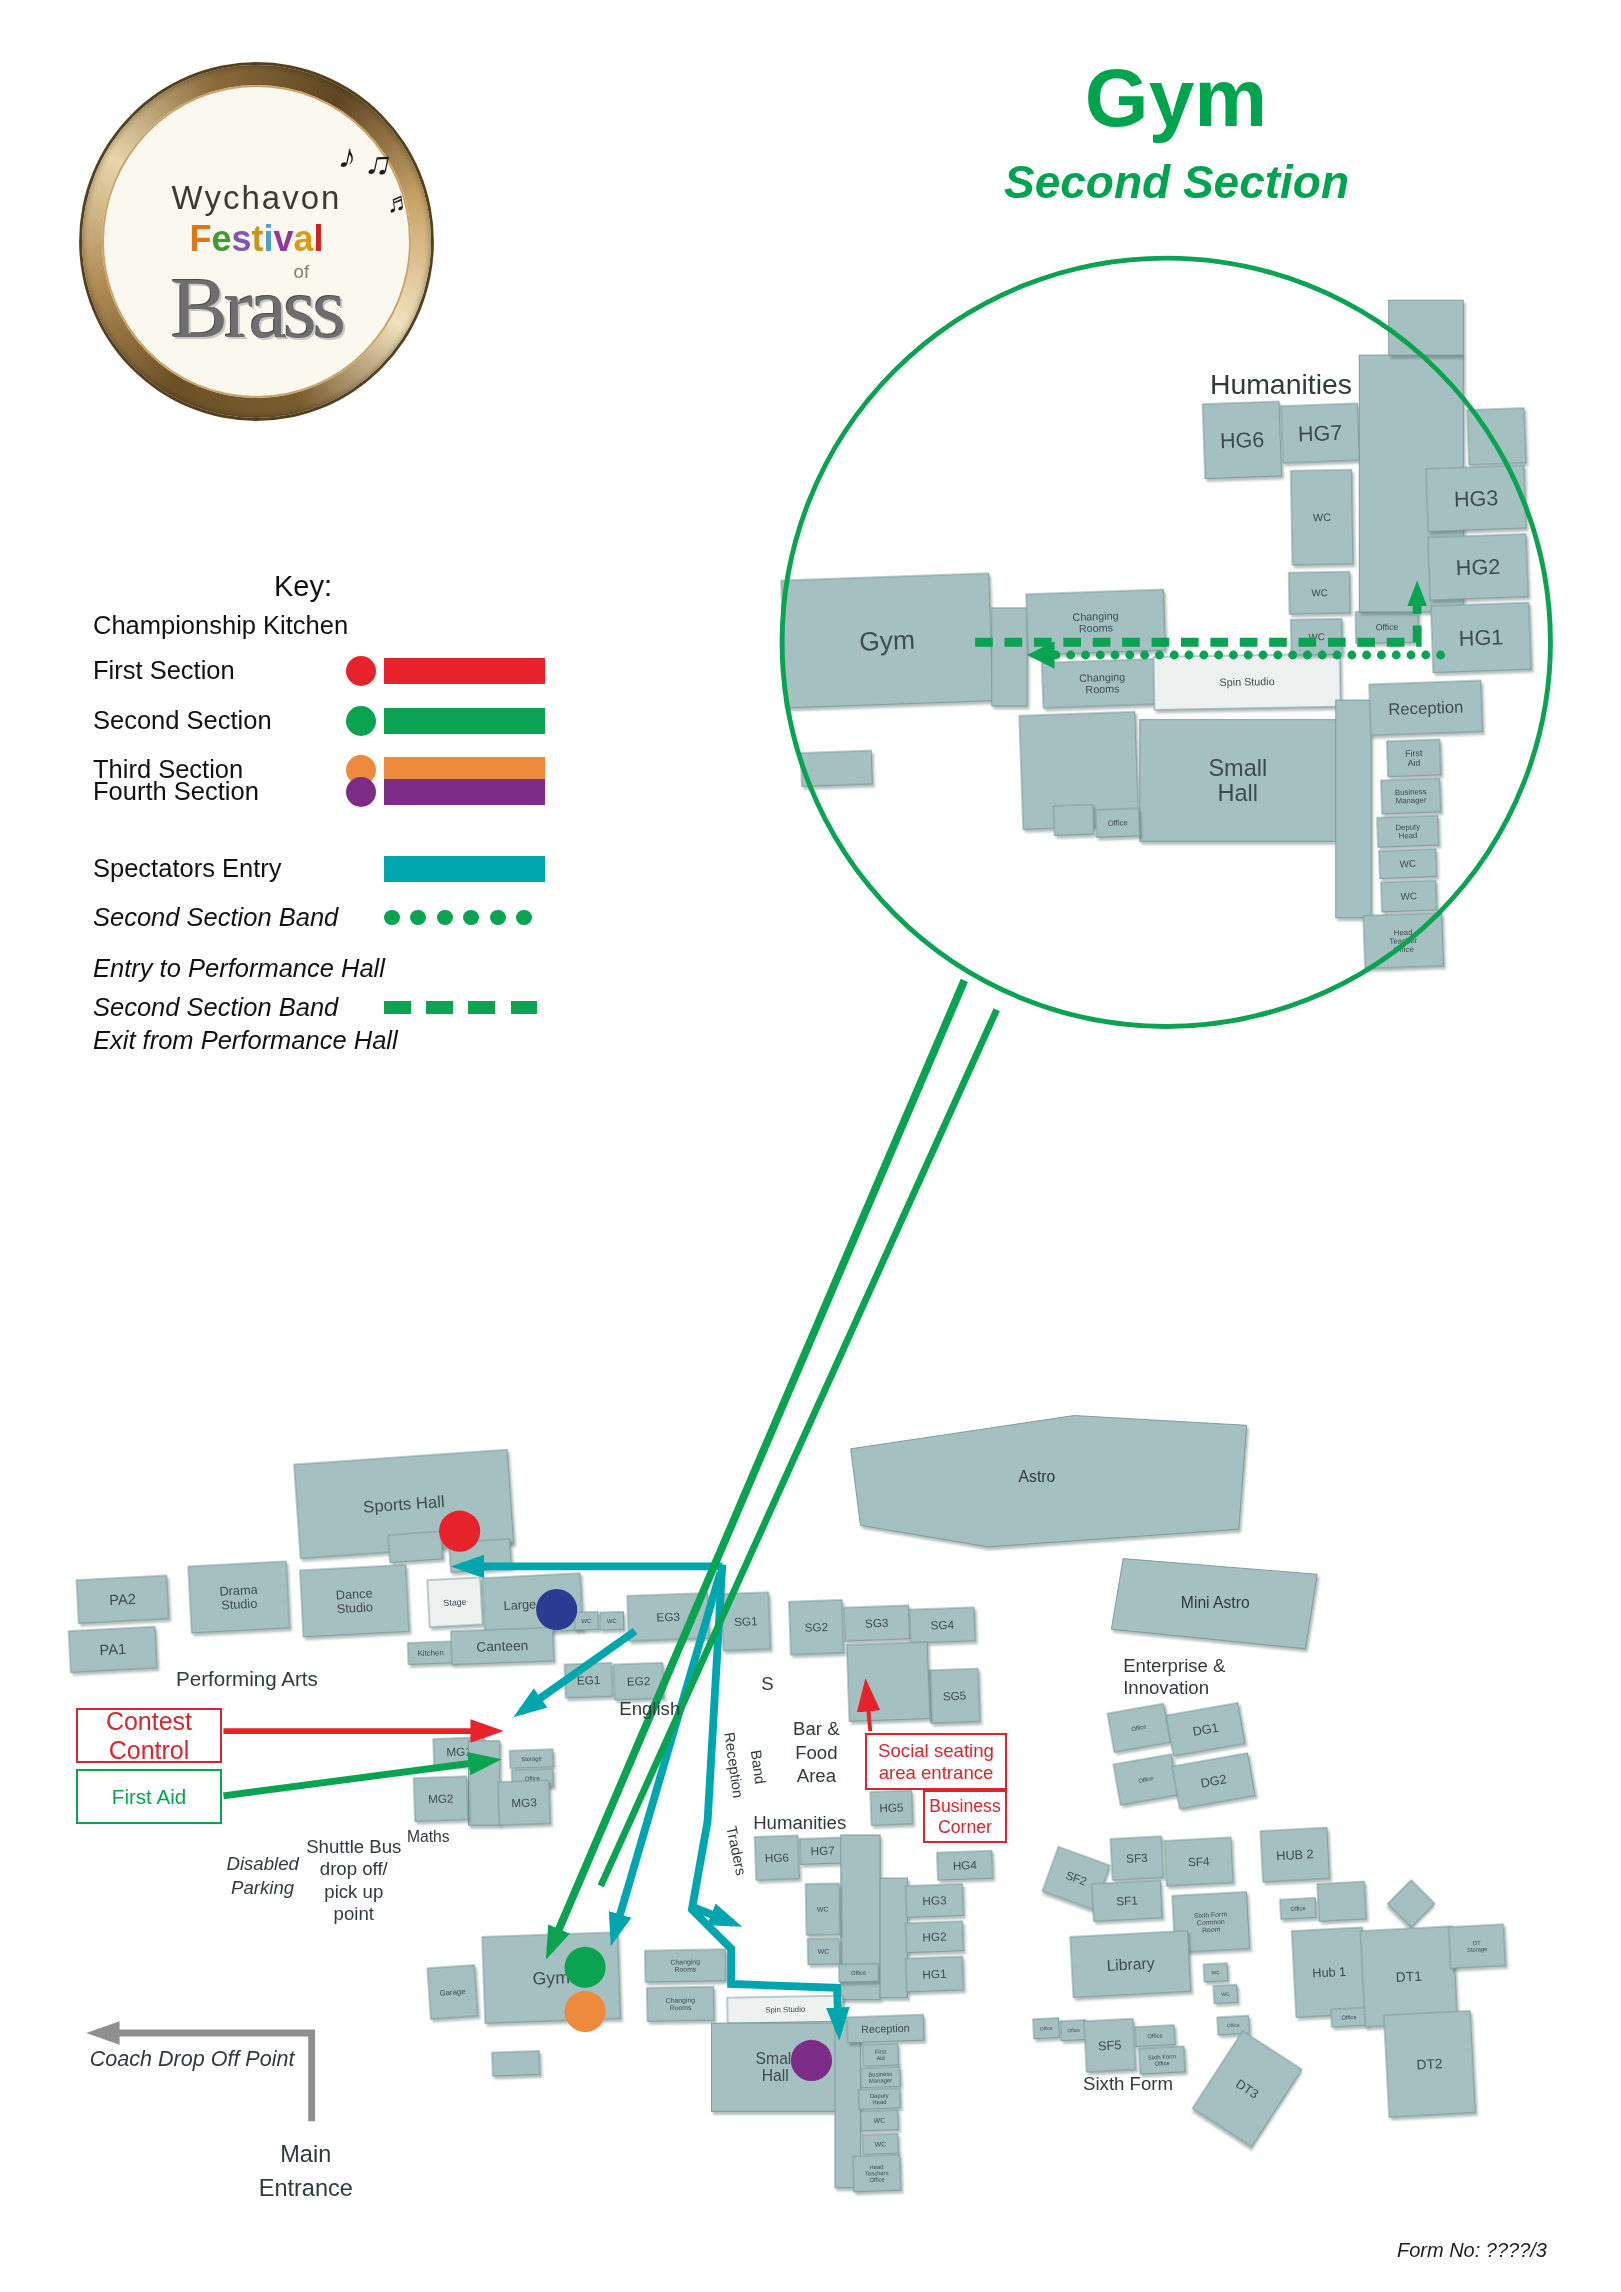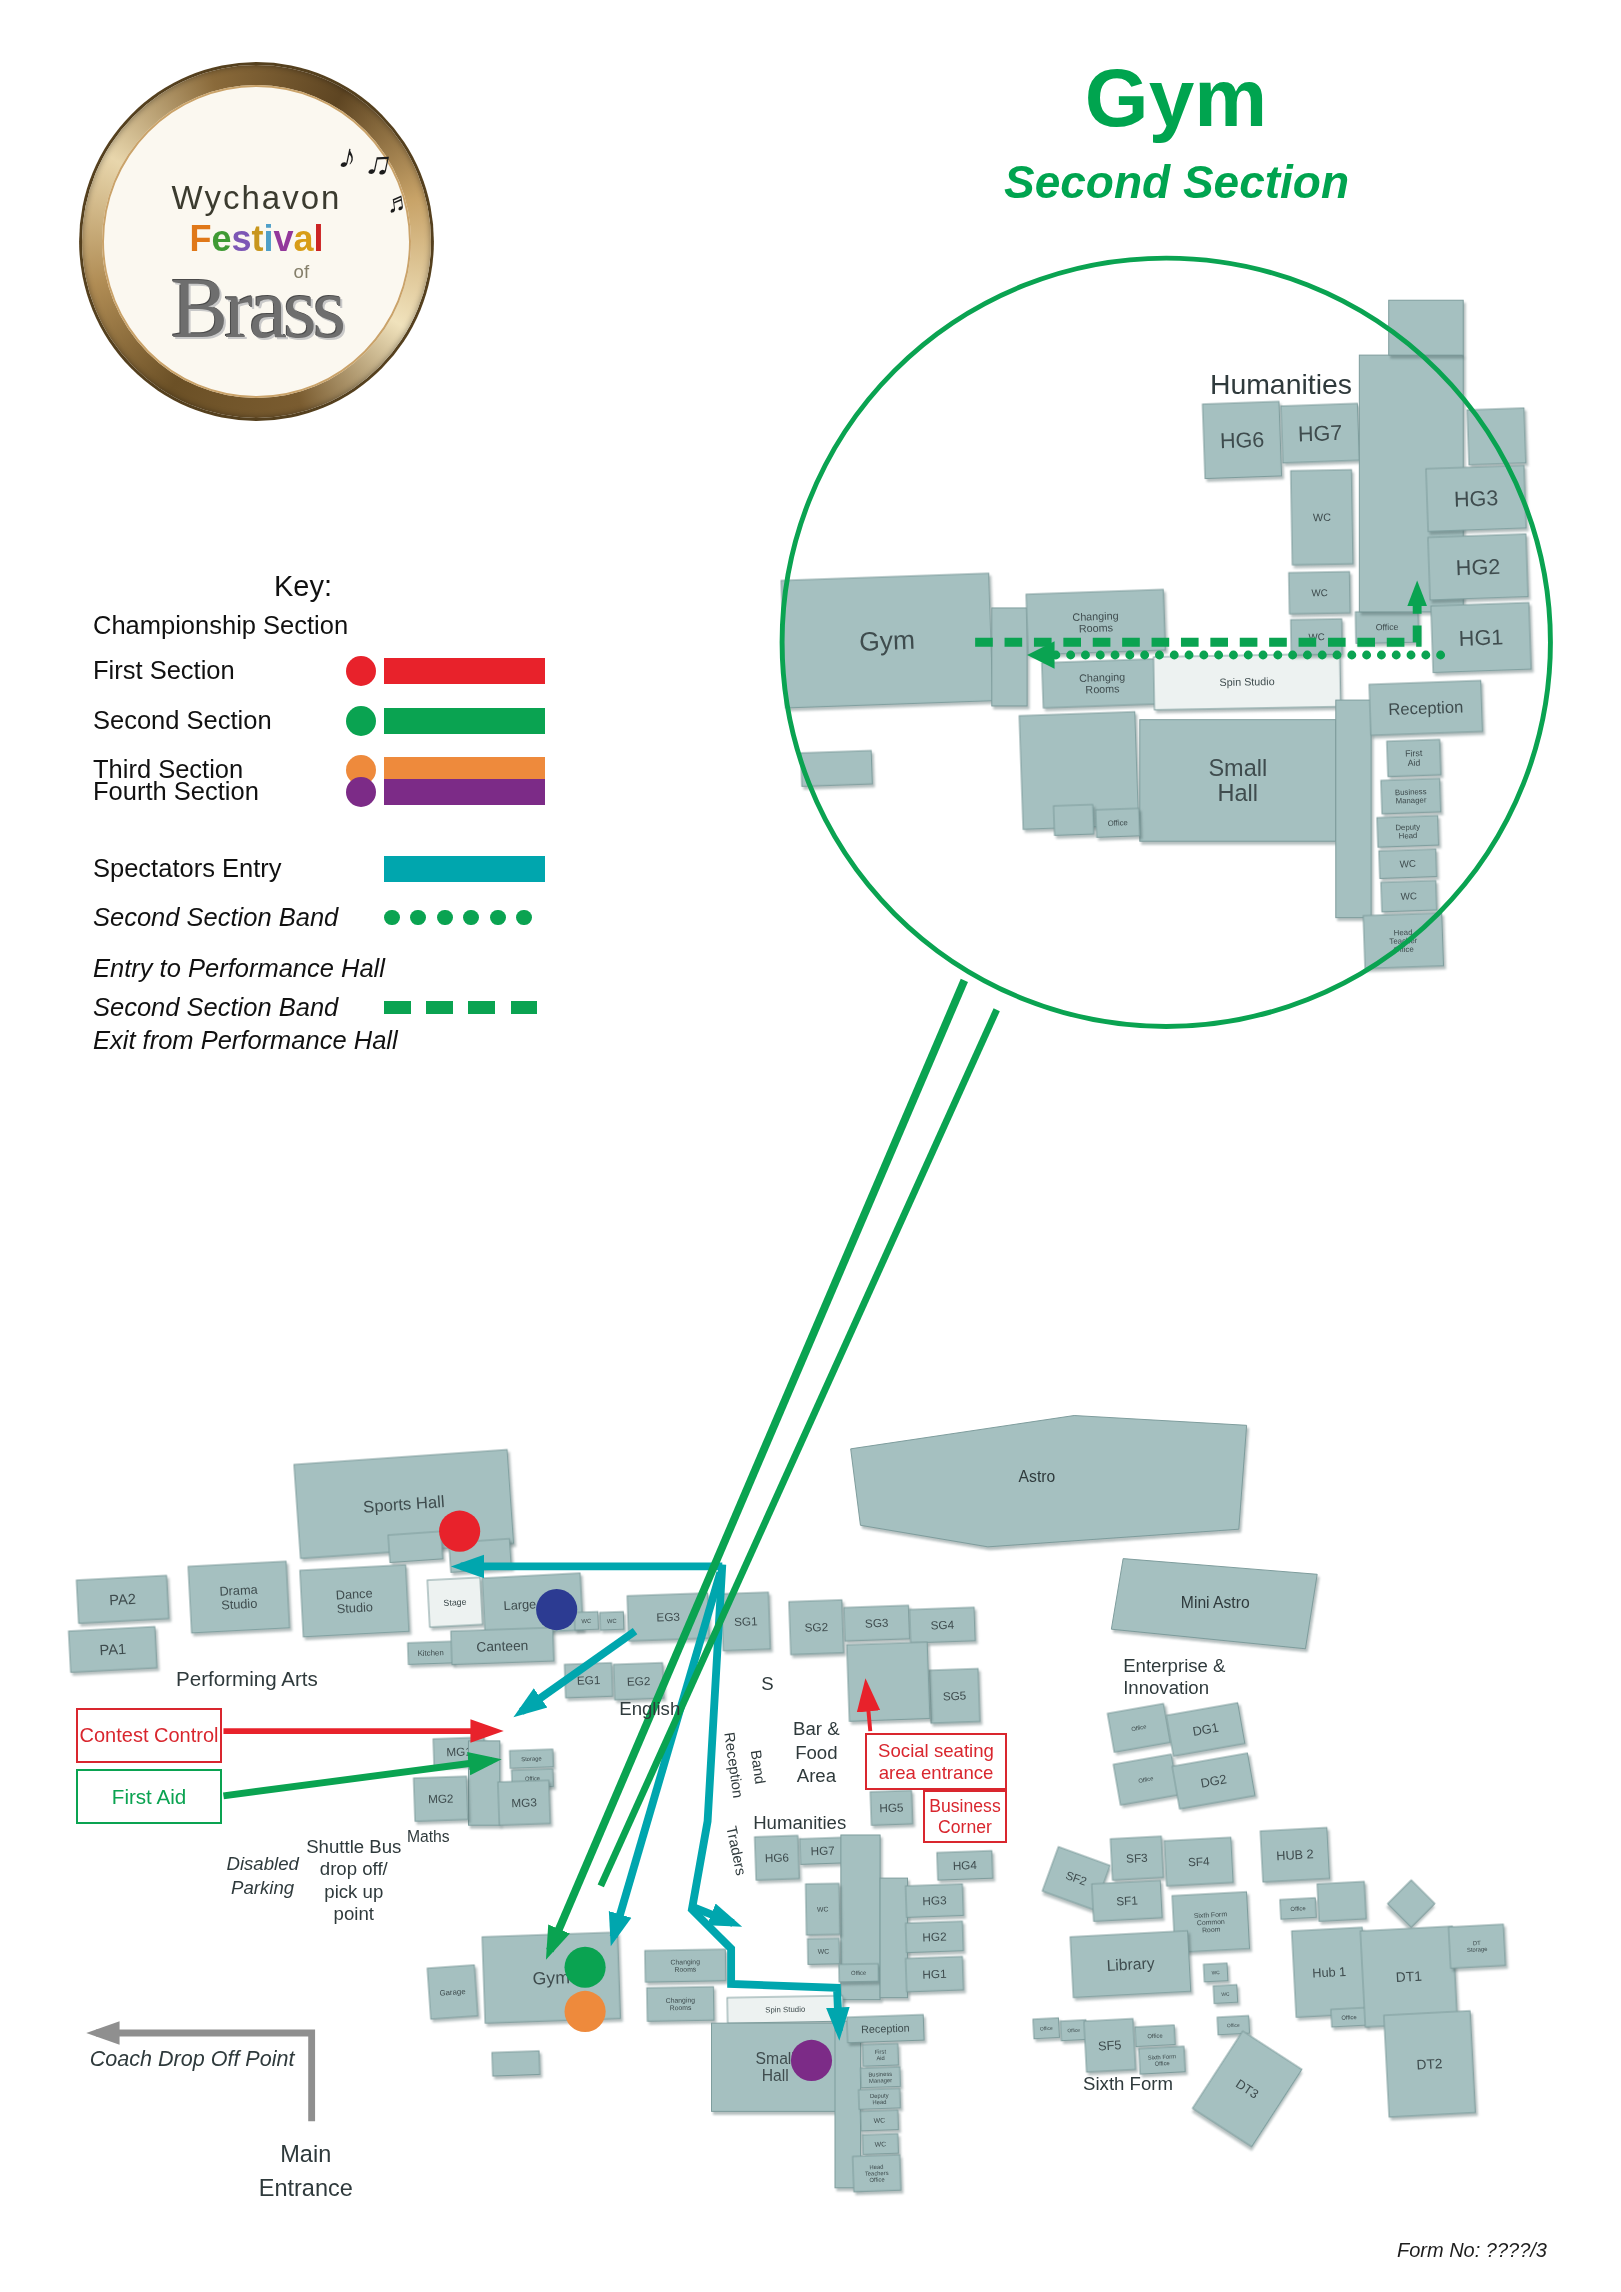--- a/index.html
+++ b/index.html
@@ -70,21 +70,21 @@
       <div class="logo-notes n2">♬</div>
     </div>
   </div>
 
   <div id="title">Gym</div>
   <div id="subtitle">Second Section</div>
 
   <div id="key-title">Key:</div>
   <div id="key">
       <div class="key-row" style="top: 610px;">
-        <span class="key-label">Championship Section</span>
+        <span class="key-label">Championship Kitchen</span>
       </div>
       <div class="key-row" style="top: 655px;">
         <span class="key-label">First Section</span>
         <span class="key-dot" style="background: rgb(232, 34, 43);"></span>
         <span class="key-bar" style="background: rgb(232, 34, 43);"></span>
       </div>
       <div class="key-row" style="top: 705px;">
         <span class="key-label">Second Section</span>
         <span class="key-dot" style="background: rgb(10, 163, 81);"></span>
         <span class="key-bar" style="background: rgb(10, 163, 81);"></span>
@@ -627,21 +627,21 @@
         <polygon points="1436,618 1456,618 1446,592" fill="#0aa351"></polygon>
         <polygon points="1076,654 1076,682 1048,668" fill="#0aa351"></polygon>
       </g>
     <g id="inset-labels">
         <text x="1307" y="402" class="mlabel" font-size="29" text-anchor="middle"><tspan x="1307" y="402">Humanities</tspan></text>
       </g>
     <circle id="inset-circle" fill="none" cx="1190" cy="655" r="392" stroke="#0aa351" stroke-width="5"></circle>
   </svg>
 
   <div id="annotations">
-      <div class="ann" style="left: 76px; top: 1708px; width: 142px; height: 51px; border: 2.9px solid rgb(217, 38, 46); color: rgb(217, 38, 46); font-size: 20px;">Contest Control</div>
+      <div class="ann" style="left: 76px; top: 1708px; width: 142px; height: 51px; border: 2.9px solid rgb(217, 38, 46); color: rgb(217, 38, 46); font-size: 25px;">Contest Control</div>
       <div class="ann" style="left: 76px; top: 1769px; width: 142px; height: 51px; border: 2.9px solid rgb(10, 163, 81); color: rgb(10, 163, 81); font-size: 20.6px;">First Aid</div>
       <div class="ann" style="left: 865px; top: 1733px; width: 138px; height: 53px; border: 2.9px solid rgb(217, 38, 46); color: rgb(217, 38, 46); font-size: 18.6px;">Social seating
 area entrance</div>
       <div class="ann" style="left: 923px; top: 1790px; width: 80px; height: 49px; border: 2.9px solid rgb(217, 38, 46); color: rgb(217, 38, 46); font-size: 17.6px;">Business
 Corner</div>
     </div>
 
   <div id="form-no">Form No: ????/3</div>
 </div>
 

